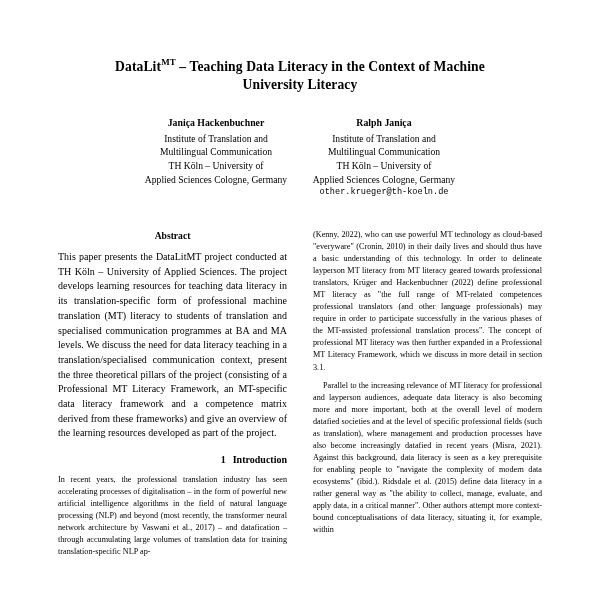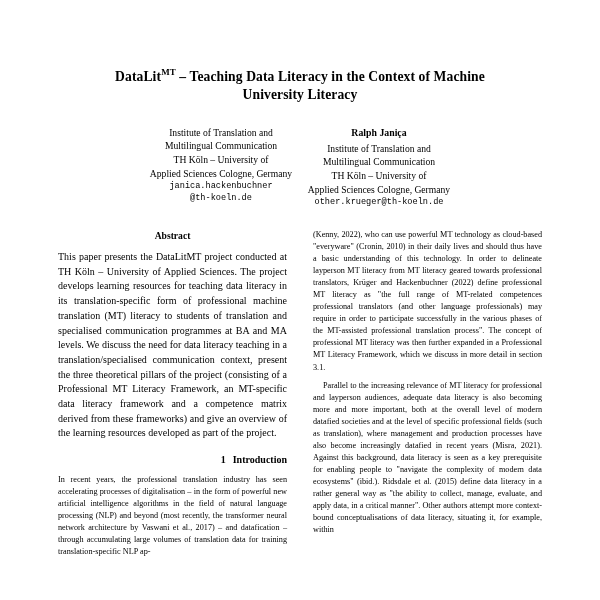--- a/index.html
+++ b/index.html
@@ -11,21 +11,21 @@
     width: 600px;
     height: 600px;
     font-family: "Liberation Serif", serif;
     color: #000000;
     overflow: hidden;
   }
   .page {
     position: relative;
     width: 600px;
     height: 540px;
-    padding: 10px;
+    padding: 0;
     box-sizing: border-box;
   }
   .title-block {
     padding: 58px 74px 0 74px;
     text-align: center;
   }
   .paper-title {
     font-size: 13.6px;
     font-weight: bold;
     line-height: 1.32;
@@ -117,29 +117,26 @@
 <div class="page">
 
   <div class="title-block">
     <div class="paper-title">
       <span>DataLit</span><sup>MT</sup><span> – Teaching Data Literacy in the Context of Machine</span><br>
       <span>University Literacy</span>
     </div>
 
     <div class="authors">
       <div class="author">
+        <div class="name">Janiça Hackenbuchner</div>
         <div class="aff">
           <div>Institute of Translation and</div>
           <div>Multilingual Communication</div>
           <div>TH Köln – University of</div>
           <div>Applied Sciences Cologne, Germany</div>
-        </div>
-        <div class="email">
-          <div>janica.hackenbuchner</div>
-          <div>@th-koeln.de</div>
         </div>
       </div>
       <div class="author">
         <div class="name">Ralph Janiça</div>
         <div class="aff">
           <div>Institute of Translation and</div>
           <div>Multilingual Communication</div>
           <div>TH Köln – University of</div>
           <div>Applied Sciences Cologne, Germany</div>
         </div>

